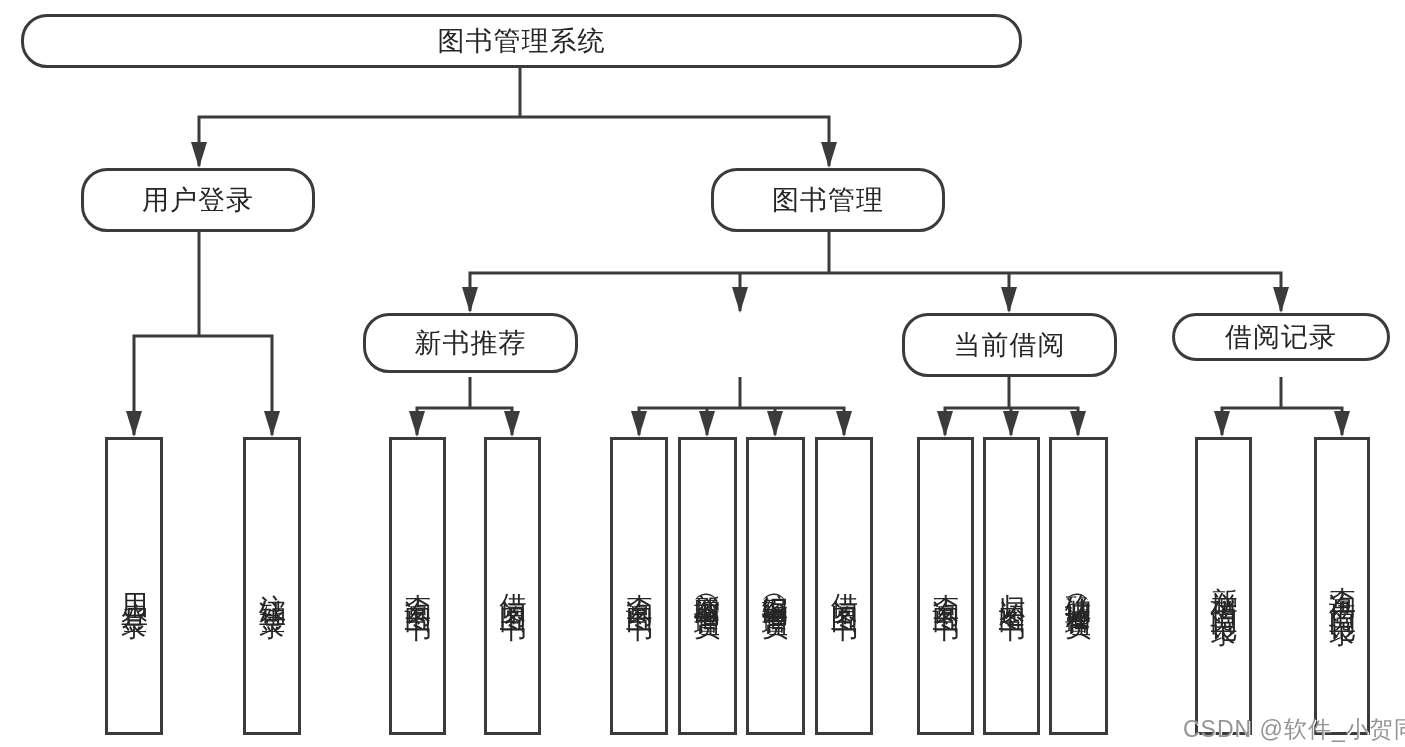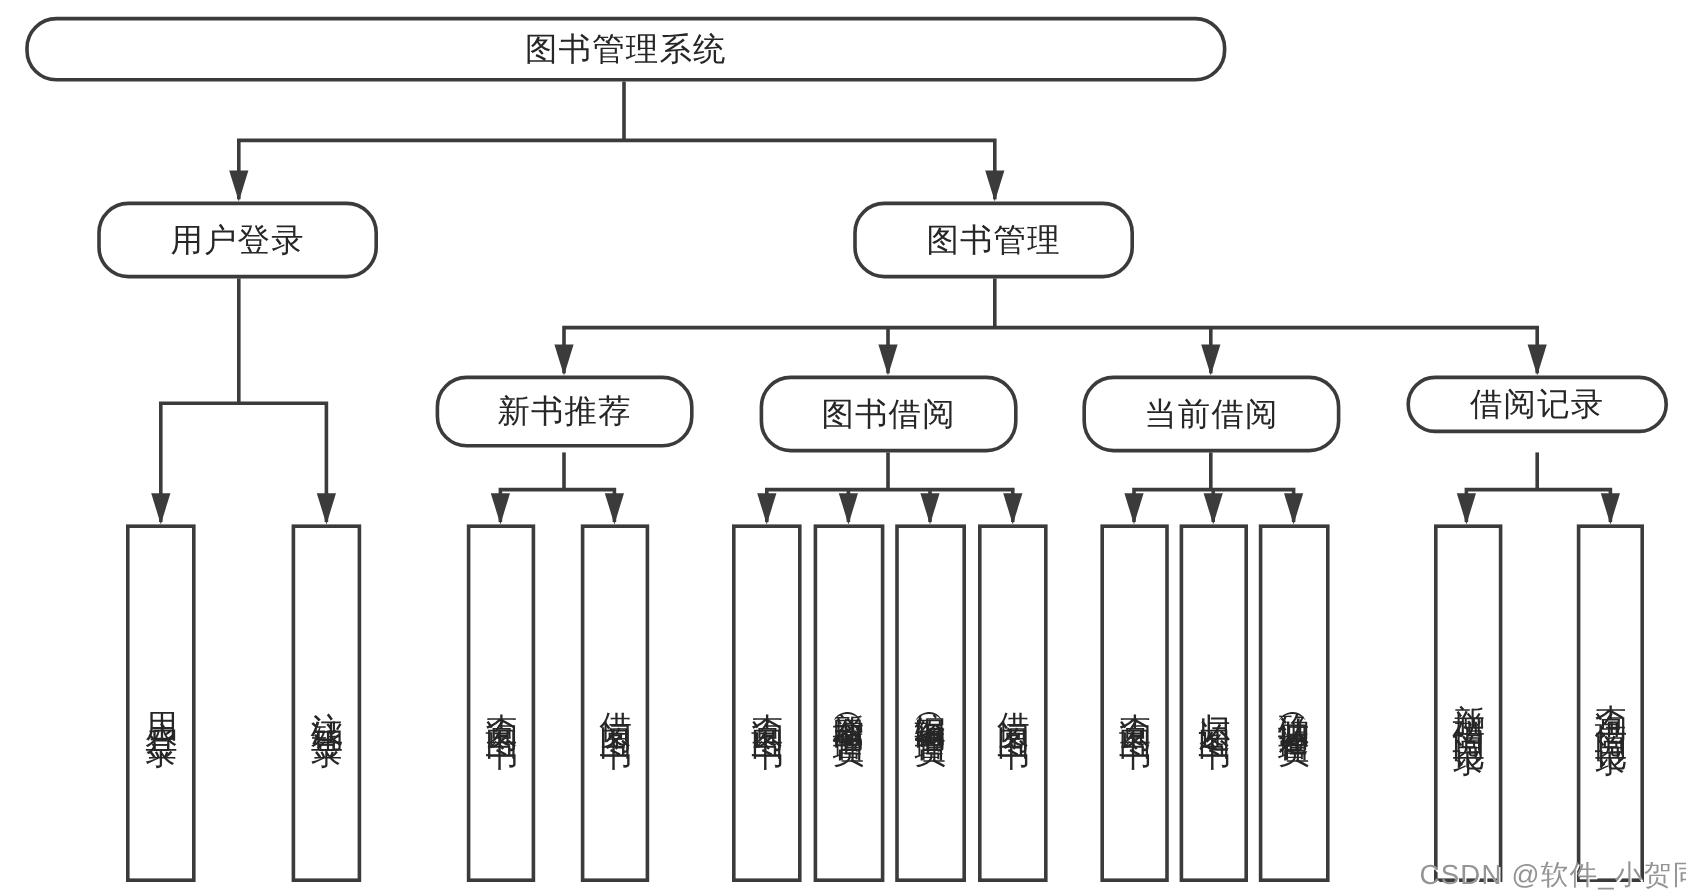--- a/index.html
+++ b/index.html
@@ -108,23 +108,20 @@
   <div class="box h-box" style="left:81px; top:168px; width:234px; height:64px;">
     <span>用户登录</span>
   </div>
   <div class="box h-box" style="left:711px; top:168px; width:234px; height:64px;">
     <span>图书管理</span>
   </div>
 
   <div class="box h-box" style="left:363px; top:313px; width:215px; height:60px;">
     <span>新书推荐</span>
   </div>
-  <div class="box h-box" style="left:633px; top:313px; width:215px; height:64px;">
-    <span>图书借阅</span>
-  </div>
   <div class="box h-box" style="left:902px; top:313px; width:215px; height:64px;text-align:right;">
     <span>当前借阅</span>
   </div>
   <div class="box h-box" style="left:1172px; top:313px; width:218px; height:48px;">
     <span>借阅记录</span>
   </div>
 
   <div class="box v-box" style="left:105px; top:437px; width:58px; height:298px;">
     <span>用户登录</span>
   </div>

